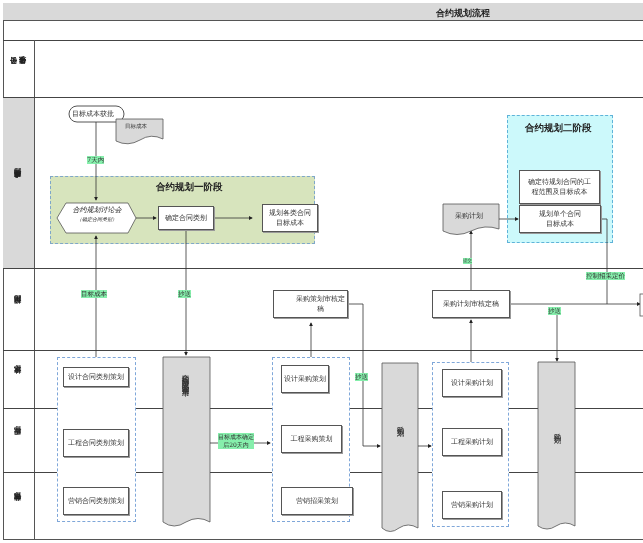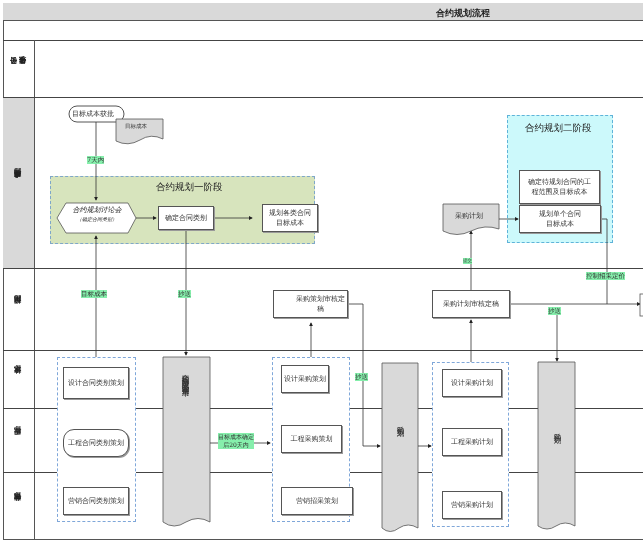--- a/index.html
+++ b/index.html
@@ -9,21 +9,21 @@
   .frame { position:absolute; left:3px; top:3px; width:650px; height:537px; border-left:1px solid #555; border-top:1px solid #555; border-bottom:1px solid #555; box-sizing:border-box; }
   .title-bar { position:absolute; left:3px; top:3px; width:650px; height:18px; background:#d9d9d9; border-bottom:1px solid #555; box-sizing:border-box; }
   .title-text { position:absolute; left:400px; top:4px; width:120px; text-align:center; font-family:"DejaVu Sans","Liberation Sans",sans-serif; font-size:9px; font-weight:bold; color:#222; }
   .hline { position:absolute; height:0; border-top:1px solid #444; }
   .lane-label-cell { position:absolute; left:3px; width:32px; border-right:1px solid #555; box-sizing:border-box; display:flex; align-items:center; justify-content:center; }
   .lane-label-cell.gray { background:#d9d9d9; }
   .lane-label { writing-mode:vertical-rl; transform:rotate(180deg); font-family:"DejaVu Sans","Liberation Sans",sans-serif; font-size:7px; font-weight:bold; letter-spacing:0.5px; color:#222; white-space:pre; text-align:center; line-height:9px; }
   .box { position:absolute; background:#fff; border:1px solid #555; box-sizing:border-box; display:flex; align-items:center; justify-content:center; text-align:center; font-size:7px; line-height:10px; color:#333; box-shadow:1px 1px 0 #999; }
   .phase1 { position:absolute; left:50px; top:176px; width:265px; height:68px; background:#d7e4bd; border:1px dashed #7fa7c9; box-sizing:border-box; }
   .phase2 { position:absolute; left:507px; top:115px; width:106px; height:128px; background:#ccf9fb; border:1px dashed #5fb3d9; box-sizing:border-box; }
-  .phase-title { position:absolute; font-family:"DejaVu Sans","Liberation Sans",sans-serif; font-weight:normal; font-size:9.5px; color:#222; }
+  .phase-title { position:absolute; font-family:"DejaVu Sans","Liberation Sans",sans-serif; font-weight:bold; font-size:9.5px; color:#222; }
   .dgroup { position:absolute; border:1px dashed #7fa7d9; box-sizing:border-box; background:#fff; }
   .lbl { position:absolute; font-size:6.5px; color:#333; white-space:nowrap; background:#86efac; line-height:8px; }
   .lbl.nobg { background:transparent; }
   .vtext { writing-mode:vertical-rl; font-size:7.5px; color:#333; letter-spacing:1px; }
   svg.overlay { position:absolute; left:0; top:0; }
 </style>
 </head>
 <body>
 
 <div class="frame"></div>
@@ -152,22 +152,22 @@
 <div class="lbl" style="left:463px; top:258px; font-size:4.5px; line-height:6px;">提交</div>
 <div class="lbl" style="left:586px; top:272px;">控制招采定价</div>
 <div class="lbl" style="left:548px; top:307px;">抄送</div>
 <div class="lbl" style="left:355px; top:373px;">抄送</div>
 <div class="lbl" style="left:218px; top:433px; white-space:pre; text-align:center; font-size:6px;">目标成本确定
 后20天内</div>
 
 <div class="box" style="left:273px; top:290px; width:75px; height:28px;padding-left:20px;">采购策划审核定稿</div>
 <div class="box" style="left:432px; top:290px; width:78px; height:28px;">采购计划审核定稿</div>
 
-<div class="box" style="left:63px; top:367px; width:66px; height:32px;">设计合同类别策划</div>
-<div class="box" style="left:63px; top:429px; width:66px; height:28px;border-radius:11px;">工程合同类别策划</div>
+<div class="box" style="left:63px; top:367px; width:66px; height:20px;">设计合同类别策划</div>
+<div class="box" style="left:63px; top:429px; width:66px; height:28px;">工程合同类别策划</div>
 <div class="box" style="left:63px; top:487px; width:66px; height:28px;">营销合同类别策划</div>
 
 <div class="abs vtext" style="left:180px; top:368px; height:150px;">合约规划一阶段成果（合同类别清单）</div>
 
 <div class="box" style="left:281px; top:365px; width:48px; height:28px;">设计采购策划</div>
 <div class="box" style="left:281px; top:425px; width:61px; height:28px;">工程采购策划</div>
 <div class="box" style="left:281px; top:487px; width:72px; height:28px;">营销招采策划</div>
 
 <div class="abs vtext" style="left:395px; top:420px;">采购策划</div>
 

